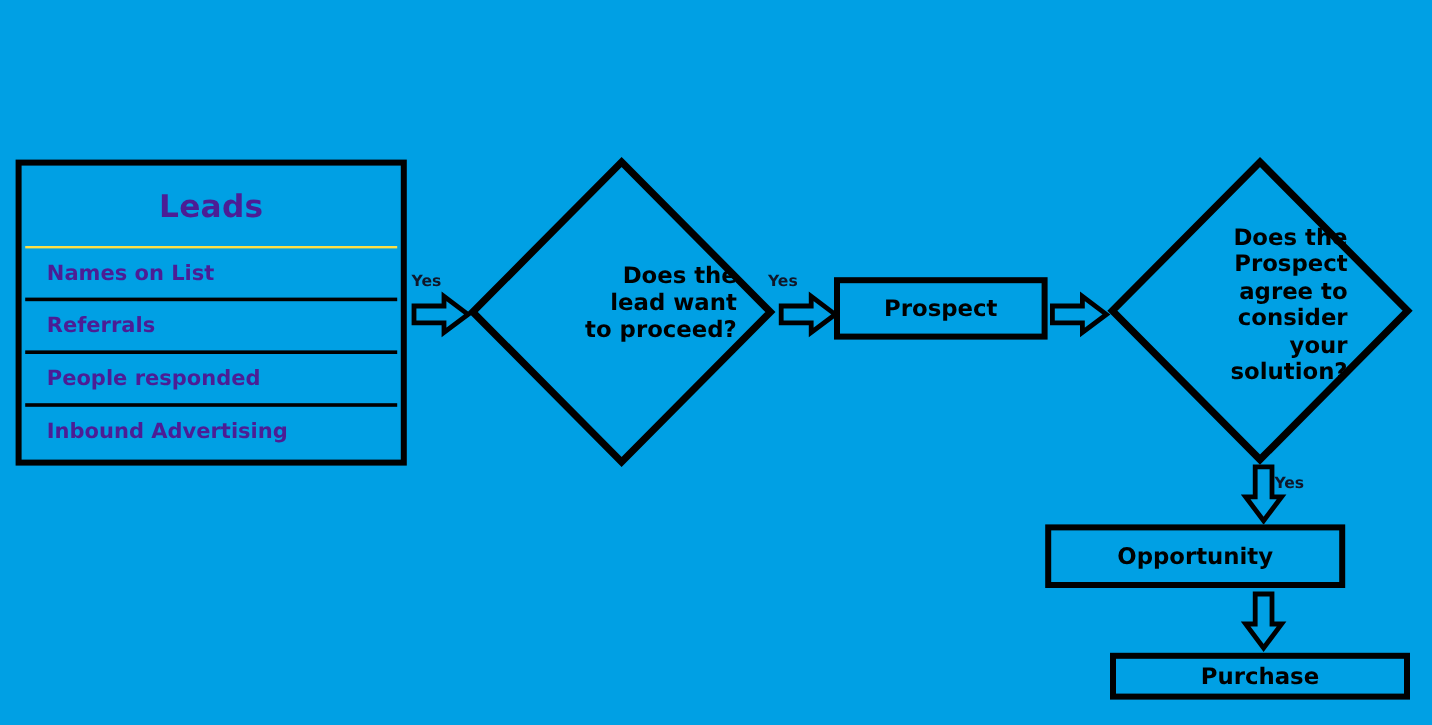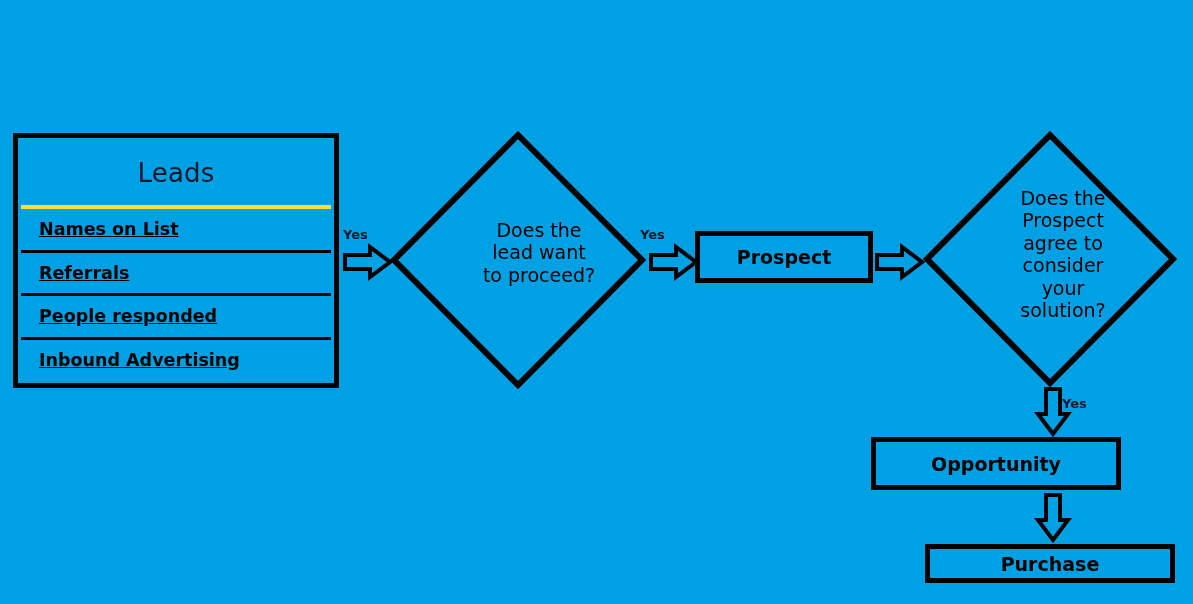--- a/index.html
+++ b/index.html
@@ -34,40 +34,39 @@
     width: 326px;
     height: 255px;
     border: 5px solid #000;
     background: #00a0e4;
     padding: 3px;
     display: flex;
     flex-direction: column;
   }
   #leads-header {
     height: 64px;
-    border-bottom: 4px solid #fde047;
+    border-bottom: 2px solid #fde047;
     display: flex;
     align-items: center;
     justify-content: center;
-    color: #0f172a;
+    color: #4c1d95;
     font-size: 26px;
-    font-weight: normal;
+    font-weight: bold;
     letter-spacing: 0.2px;
   }
   .leads-row {
     flex: 1 1 0;
     display: flex;
     align-items: center;
     padding-left: 18px;
-    color: #000000;
+    color: #4c1d95;
     font-size: 17.5px;
     font-weight: bold;
     border-bottom: 3px solid #000;
     box-sizing: border-box;
-    text-decoration: underline;
   }
   .leads-row.last {
     border-bottom: none;
   }
 
   
   .box {
     position: absolute;
     border: 5px solid #000;
     background: #00a0e4;
@@ -106,25 +105,25 @@
   }
   .diamond-wrap svg {
     position: absolute;
     left: 0;
     top: 0;
     overflow: visible;
   }
   .diamond-label {
     position: absolute;
     color: #000;
-    font-weight: normal;
+    font-weight: bold;
     font-size: 19px;
     line-height: 1.18;
     white-space: pre-line;
-    text-align: center;
+    text-align: right;
   }
 
   #diamond-lead {
     left: 390px;
     top: 131px;
     width: 256px;
     height: 258px;
   }
   #diamond-lead .diamond-label {
     left: 74px;

